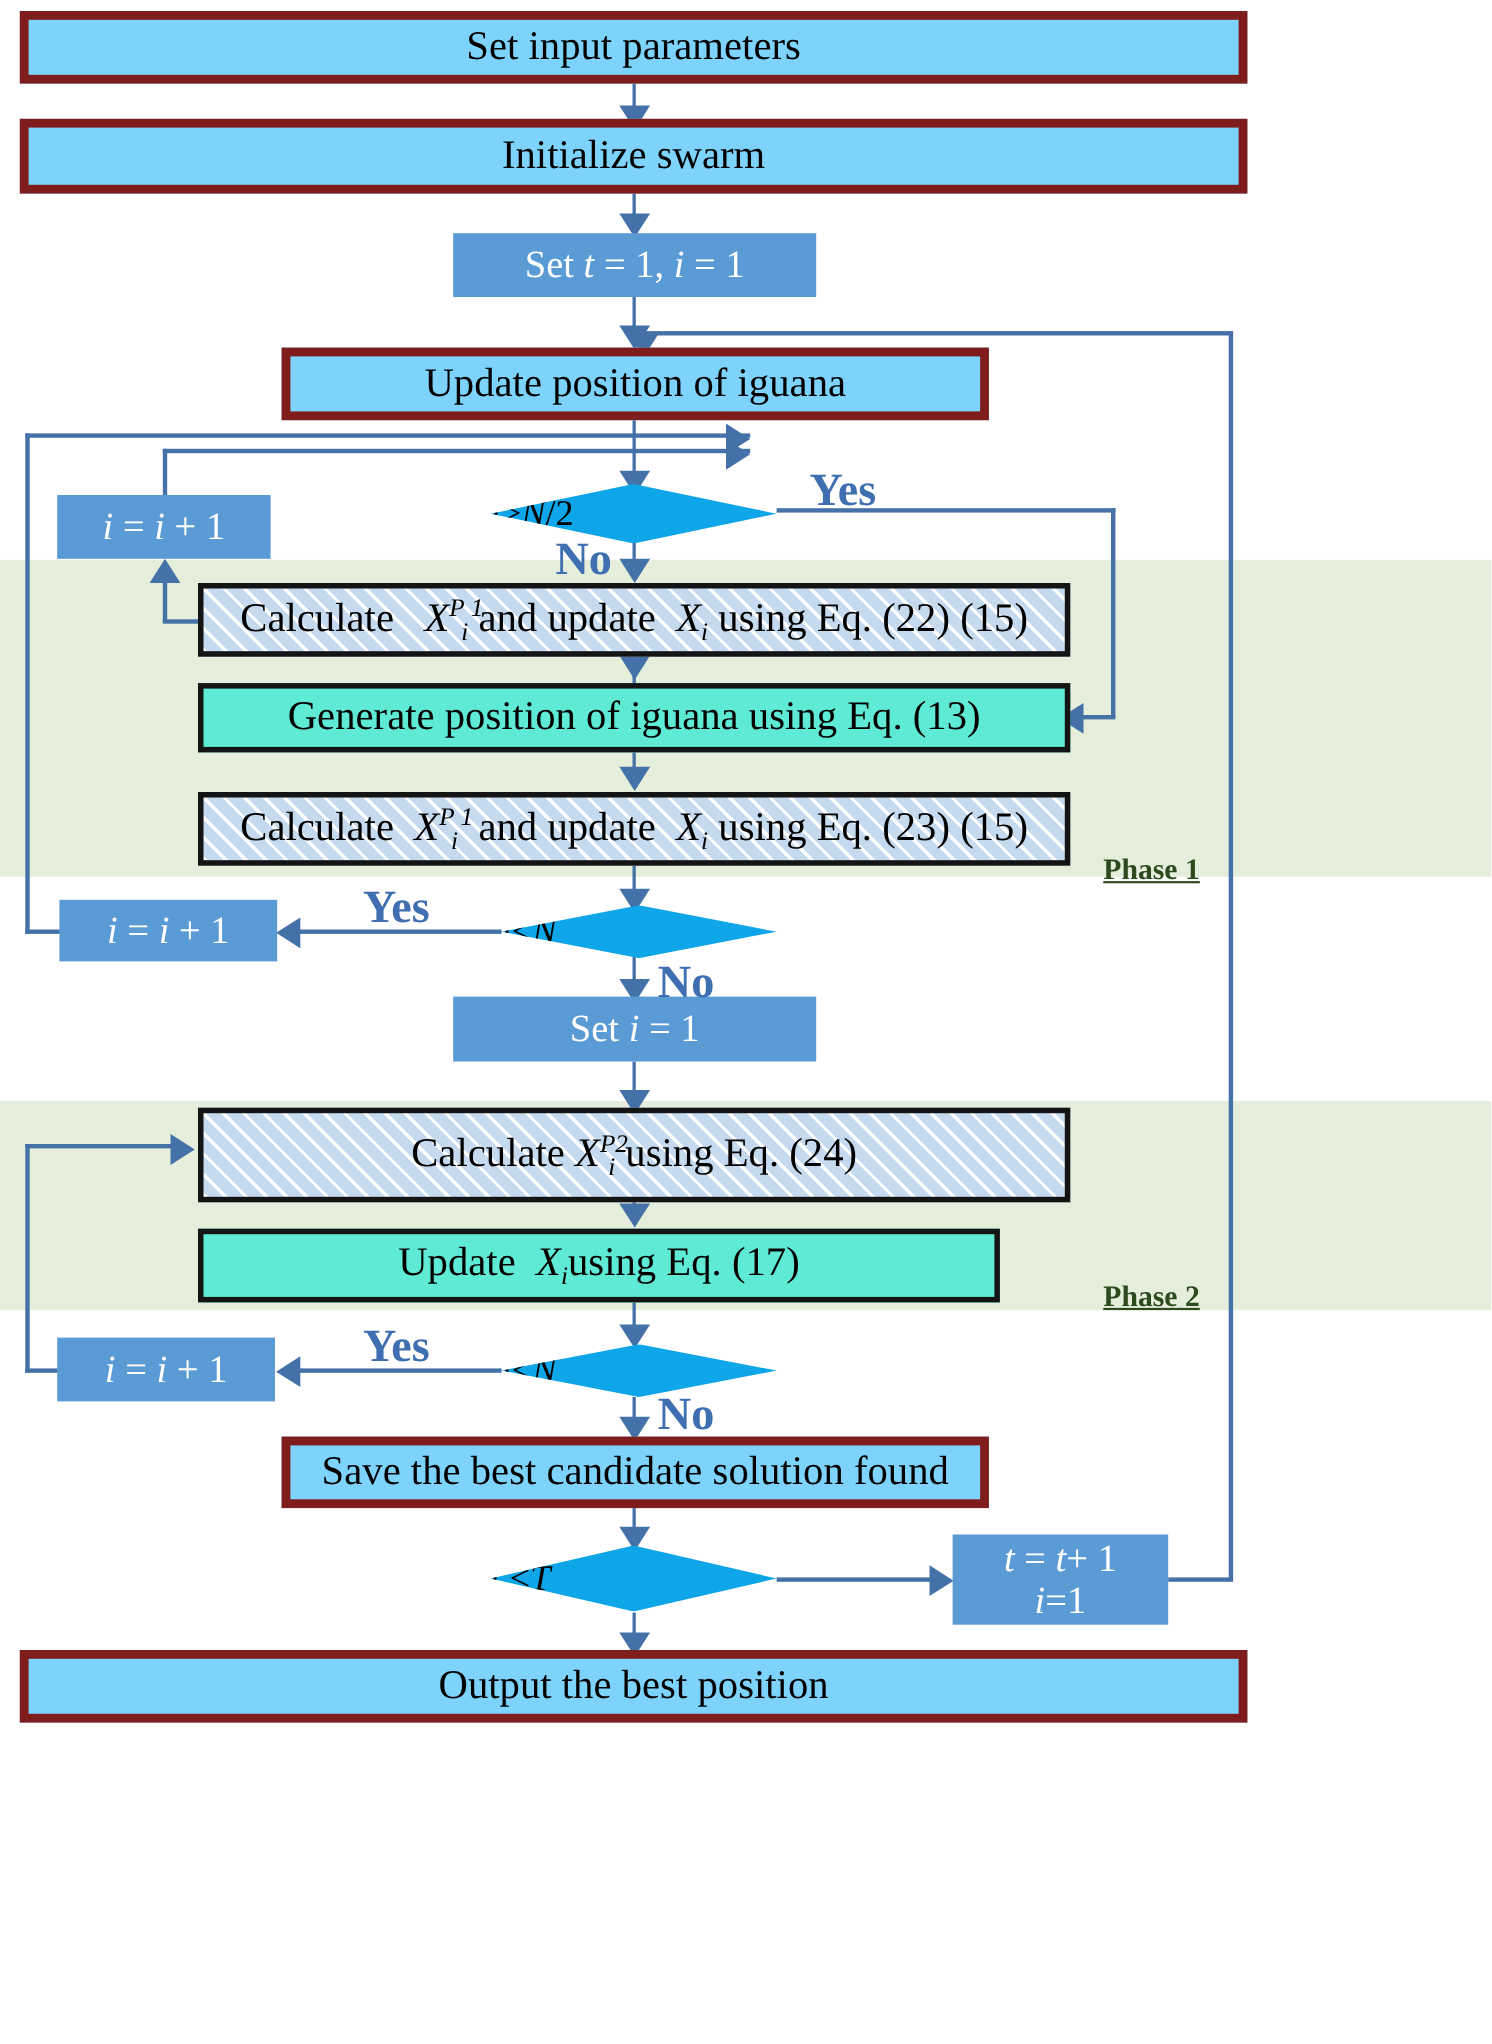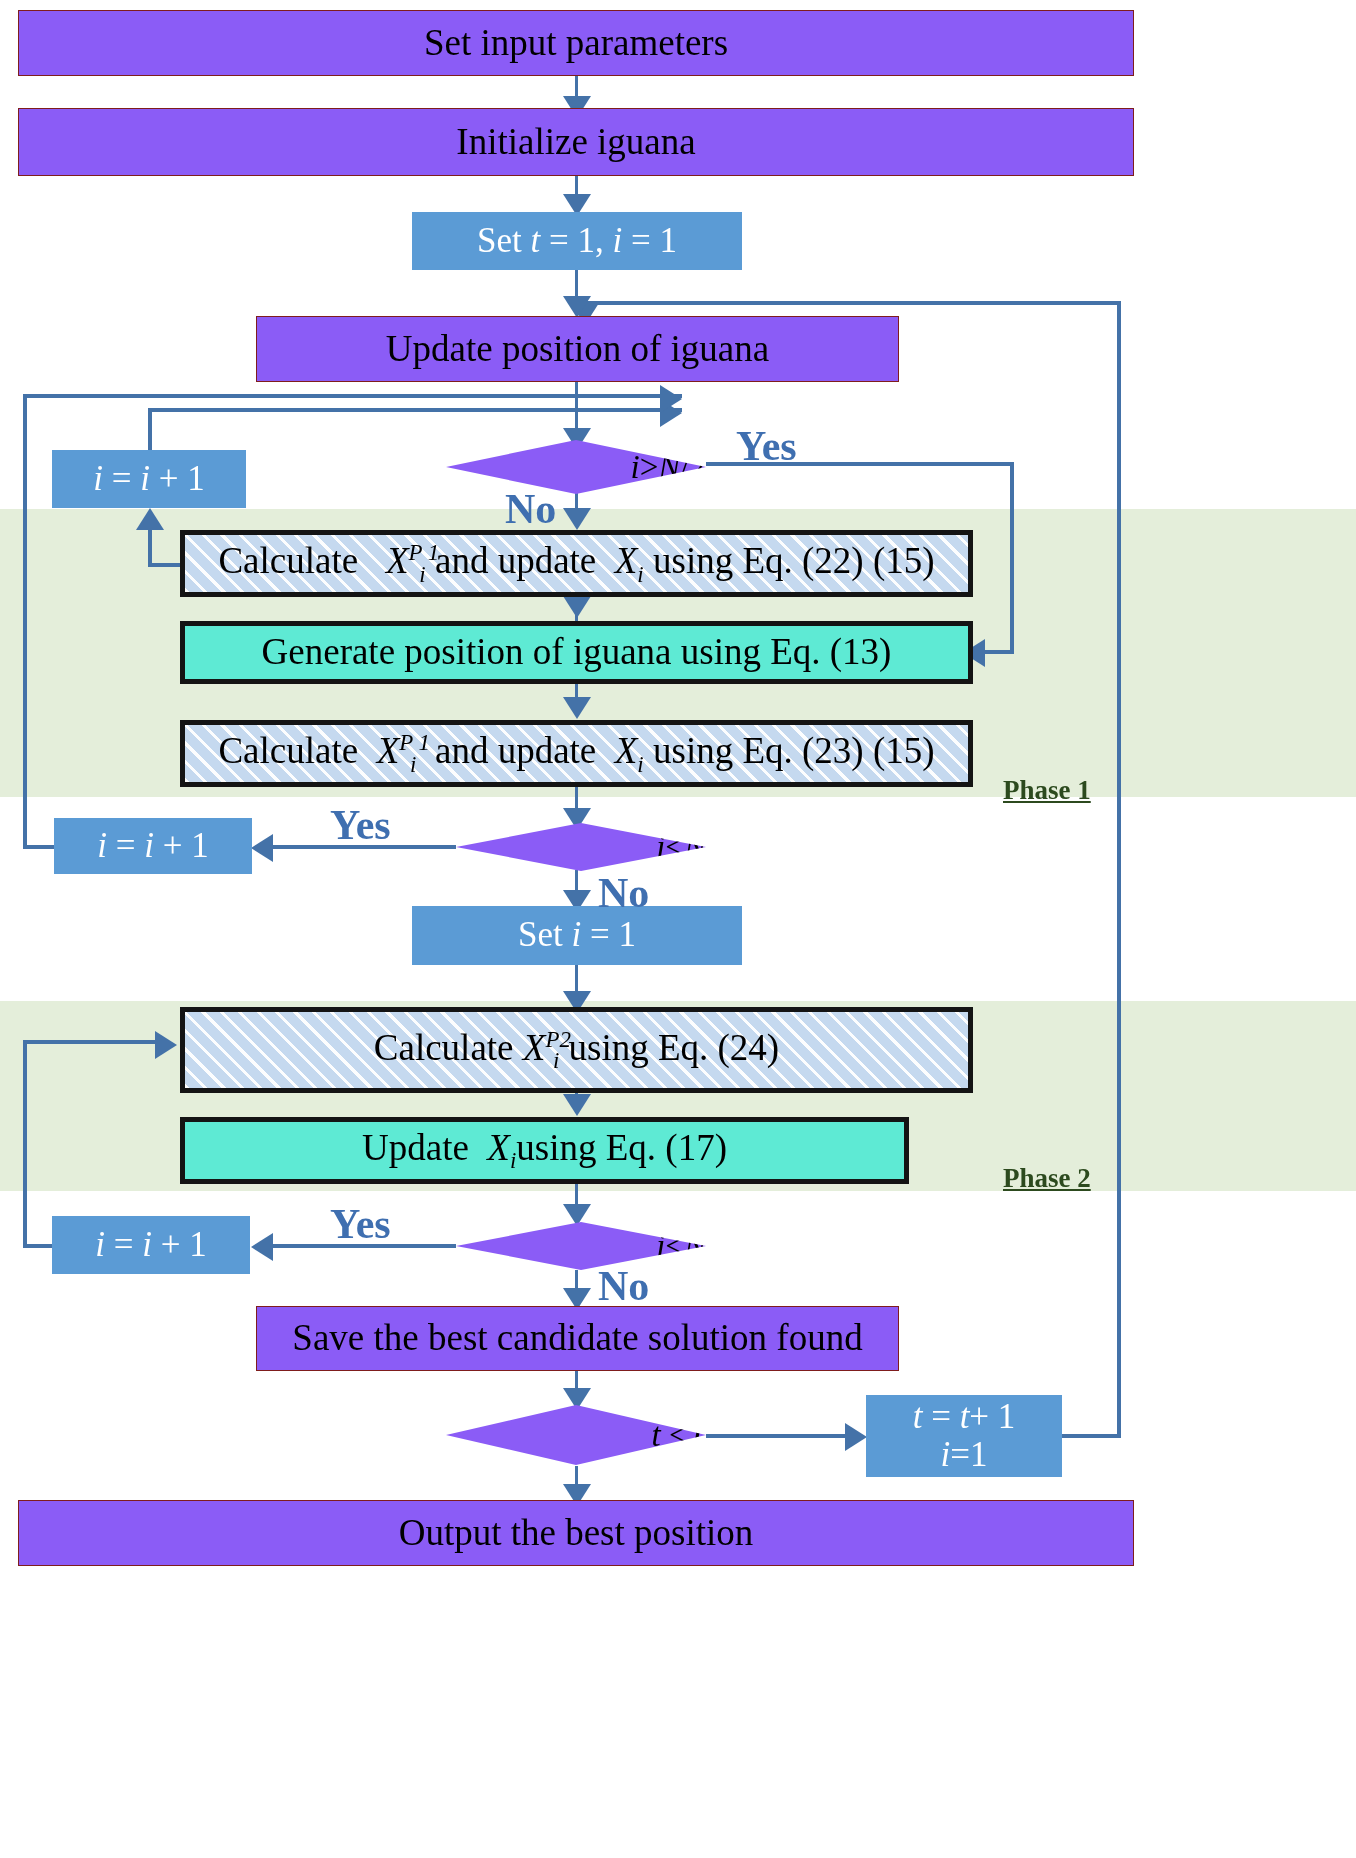--- a/index.html
+++ b/index.html
@@ -3,29 +3,29 @@
 <meta charset="utf-8">
 <style>
   html,body{margin:0;padding:0;background:#ffffff;}
   body{font-family:"Liberation Serif", serif;}
   #canvas{position:relative;width:1356px;height:1858px;background:#fff;overflow:hidden;}
 
   
   .node{position:absolute;box-sizing:border-box;display:flex;align-items:center;
         justify-content:center;text-align:center;line-height:1.1;}
 
-  .plain{background:#8b5cf6;border:1px solid #7f1d1d;font-size:37px;color:#000;align-items:center;}
+  .plain{background:#7dd3fc;border:8px solid #7f1d1d;font-size:37px;color:#000;align-items:center;}
   .blue{background:#5B9BD5;color:#ffffff;font-size:35px;}
   .hatch{border:5px solid #141414;font-size:37px;color:#000;
          background-color:#c5d9ef;
          background-image:repeating-linear-gradient(45deg,
               rgba(255,255,255,.95) 0 3px, rgba(255,255,255,0) 3px 13px);}
   .greenbox{border:5px solid #141414;font-size:37px;color:#000;background:#5eead4;}
-  .diamond{position:absolute;background:#8b5cf6;color:#000;font-size:33px;
-           display:flex;align-items:center;justify-content:flex-end;
+  .diamond{position:absolute;background:#0ea5e9;color:#000;font-size:33px;
+           display:flex;align-items:center;justify-content:flex-start;
            clip-path:polygon(50% 0,100% 50%,50% 100%,0 50%);}
 
   
   .band{position:absolute;background:#e4eeda;}
   .phase-label{position:absolute;color:#2c4a1e;font-weight:bold;font-size:27px;
                font-family:"Liberation Serif",serif;text-decoration:underline;}
 
   
   .ln{position:absolute;background:#4472a8;}
   .lnv{width:3px;}
@@ -140,21 +140,21 @@
   <div class="arrow ar-left" style="left:251px;top:1233px;"></div>
 
   <div class="ln lnh" style="left:706px;top:1434px;width:145px;height:4px;"></div>
   <div class="arrow ar-right" style="left:845px;top:1423px;"></div>
 
   <div class="node plain" style="left:18px;top:10px;width:1116px;height:66px;">
     <span>Set input parameters</span>
   </div>
 
   <div class="node plain" style="left:18px;top:108px;width:1116px;height:68px;">
-    <span>Initialize  iguana</span>
+    <span>Initialize  swarm</span>
   </div>
 
   <div class="node blue" style="left:412px;top:212px;width:330px;height:58px;">
     <span class="nw">
       Set <i class="v">t</i> = 1, <i class="v">i</i> = 1
     </span>
   </div>
 
   <div class="node plain" style="left:256px;top:316px;width:643px;height:66px;">
     <span>Update position of iguana</span>

